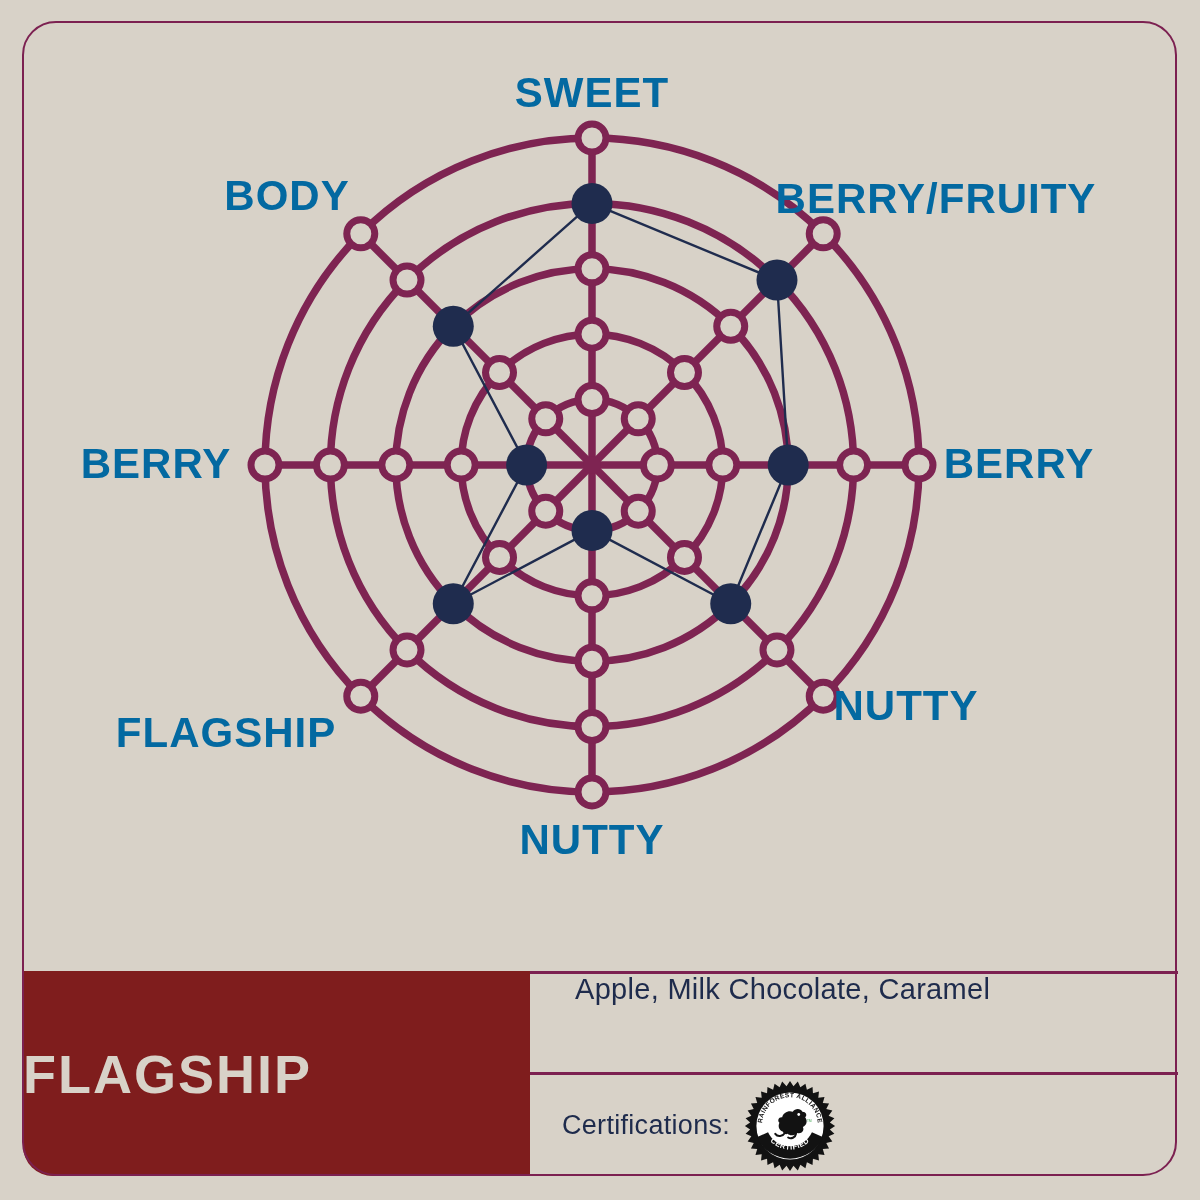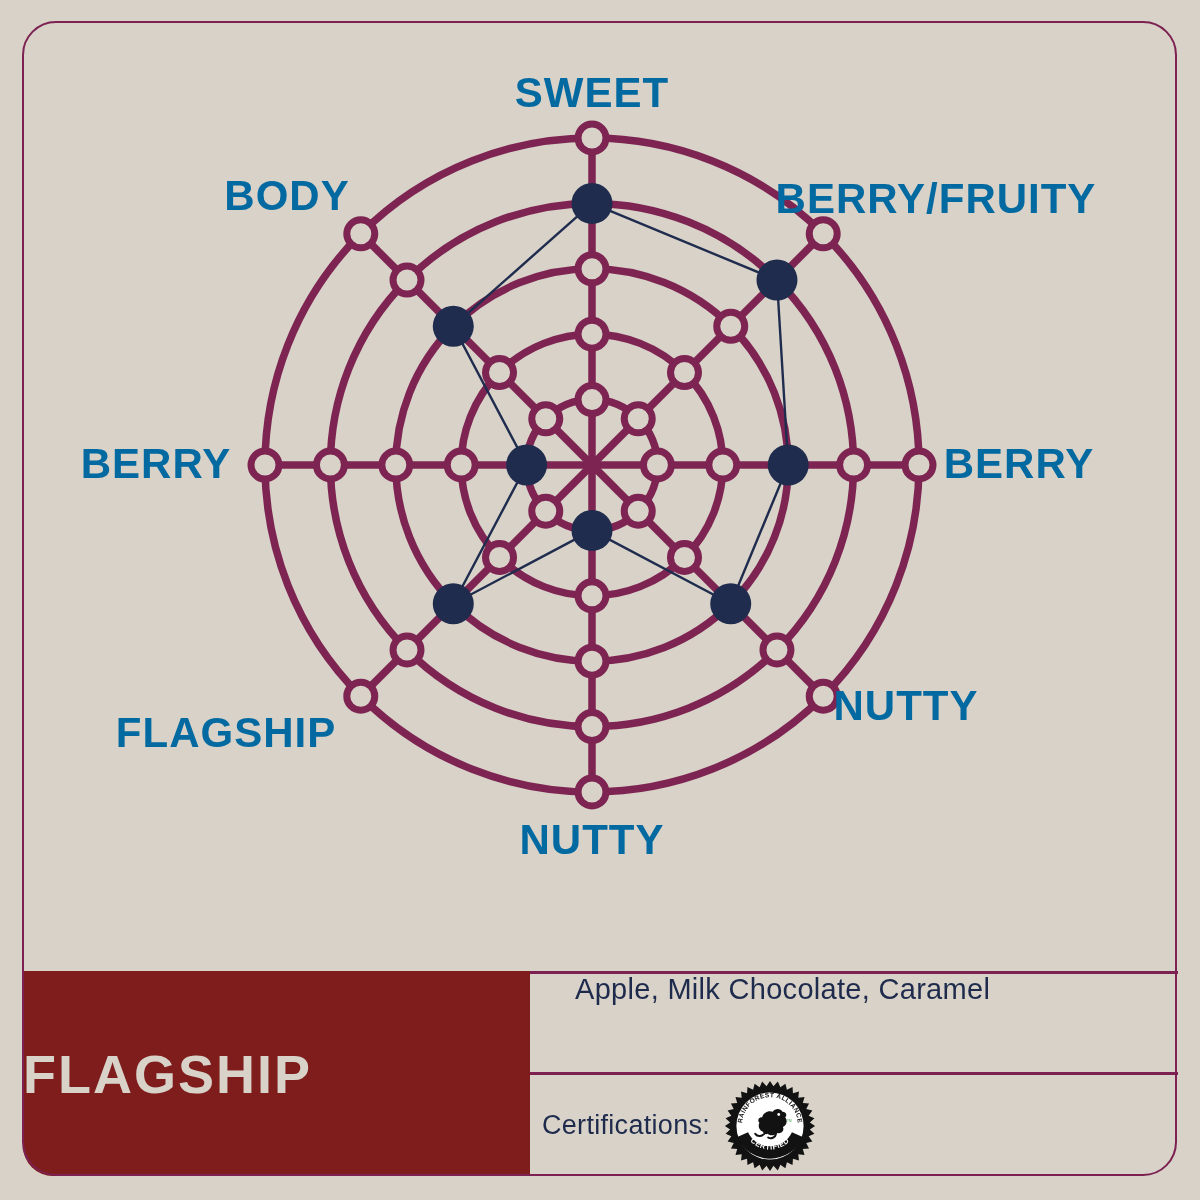--- a/index.html
+++ b/index.html
@@ -28,21 +28,21 @@
   .product-name{
     color:#d8d2c8;font-weight:bold;font-size:54px;letter-spacing:2px;
   }
   .notes-row{
     position:absolute;left:530px;top:973px;width:648px;height:99px;
     display:flex;padding-left:45px;box-sizing:border-box;z-index:8;
   }
   .notes-text{color:#1e2b4c;font-size:29px;letter-spacing:.3px;}
   .cert-row{
     position:absolute;left:530px;top:1074px;width:648px;height:102px;
-    display:flex;align-items:center;padding-left:12px;box-sizing:border-box;gap:14px;z-index:8;
+    display:flex;align-items:center;padding-left:32px;box-sizing:border-box;gap:14px;z-index:8;
   }
   .cert-label{color:#1e2b4c;font-size:27px;letter-spacing:.3px;}
 </style>
 </head>
 <body>
 
 <svg id="radar-svg" width="1200" height="960" viewBox="0 0 1200 960">
     <circle cx="592" cy="465" r="65.4" fill="none" stroke="#7e2452" stroke-width="7.5"></circle>
     <circle cx="592" cy="465" r="130.8" fill="none" stroke="#7e2452" stroke-width="7.5"></circle>
     <circle cx="592" cy="465" r="196.20000000000002" fill="none" stroke="#7e2452" stroke-width="7.5"></circle>

